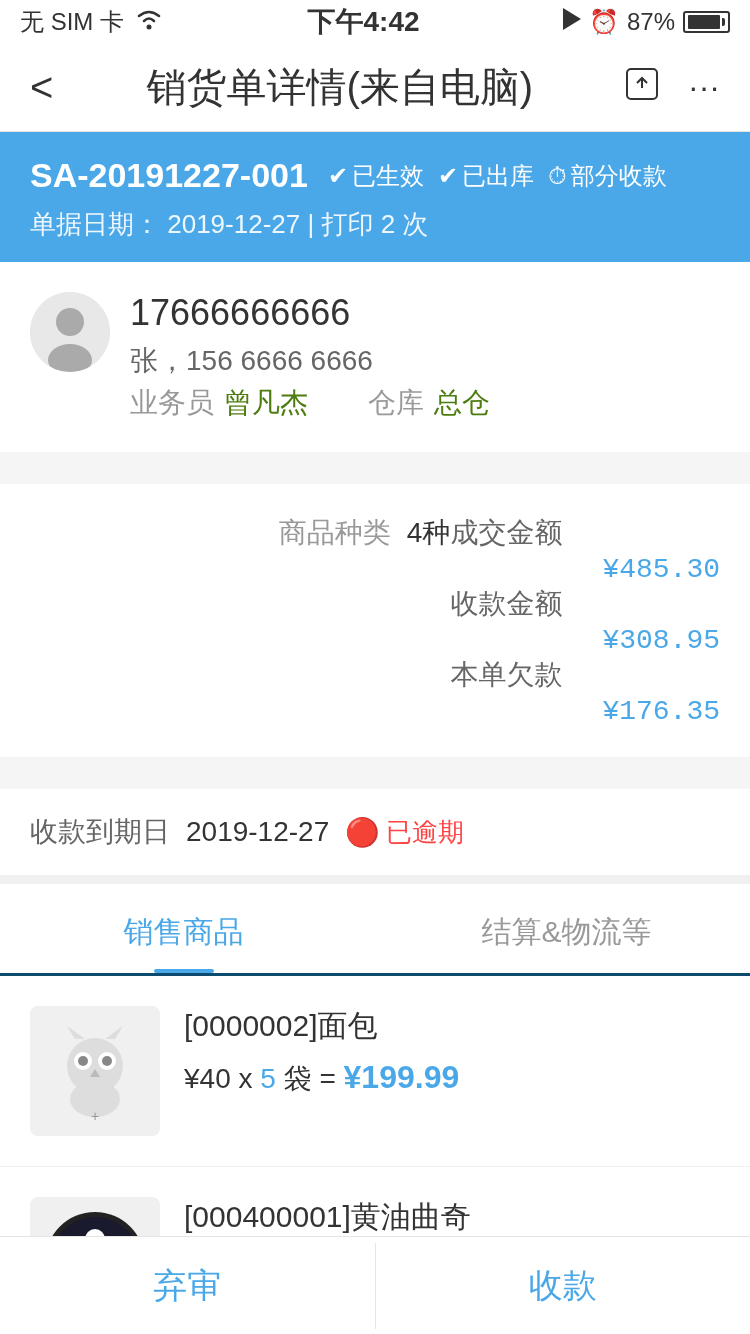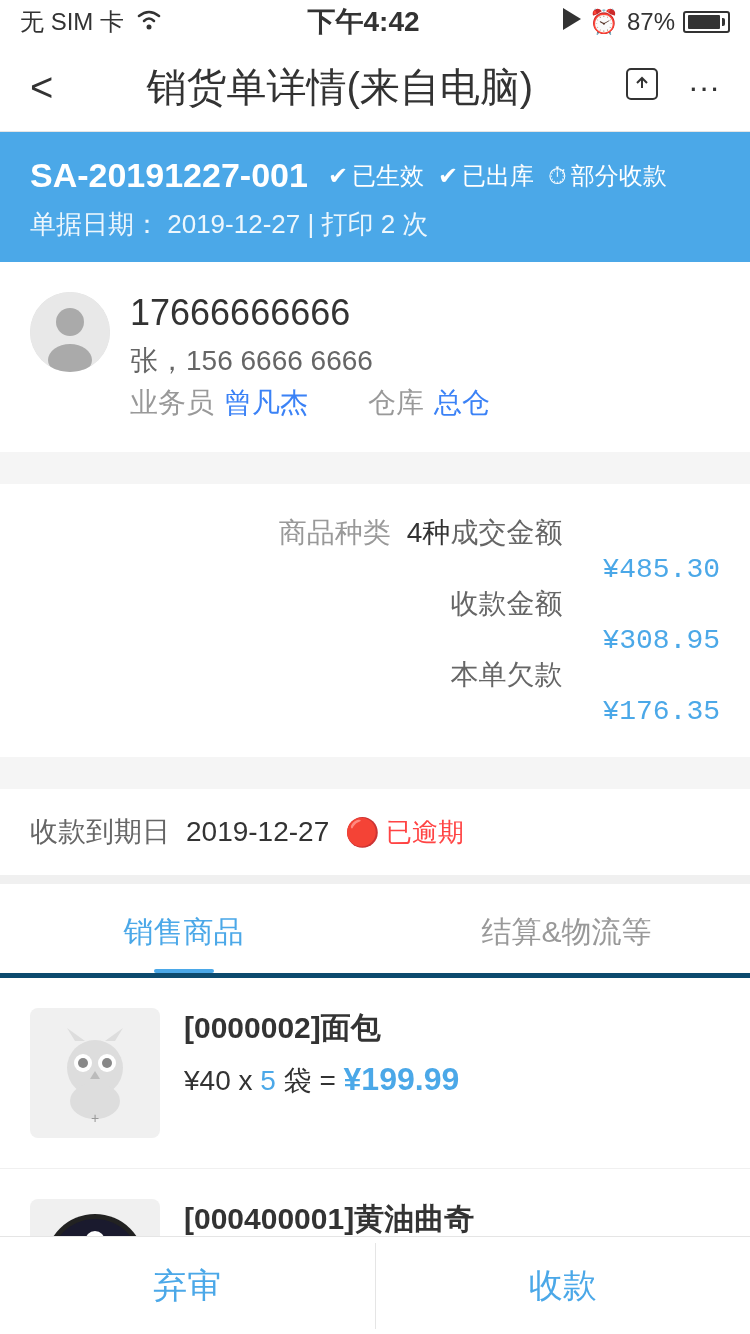--- a/index.html
+++ b/index.html
@@ -93,21 +93,21 @@
       font-size: 40px;
       color: #888;
       overflow: hidden;
     }
     .customer-info { flex: 1; }
     .customer-name { font-size: 36px; font-weight: 500; color: #333; margin-bottom: 8px; }
     .customer-phone { font-size: 28px; color: #666; margin-bottom: 4px; }
     .customer-detail { display: flex; gap: 60px; font-size: 28px; color: #666; }
     .detail-item { display: flex; gap: 10px; }
     .detail-label { color: #999; }
-    .detail-value { color: #3b82f6; }
+    .detail-value { color: #4d7c0f; }
 
     
     .stats-section {
       background: #fff;
       padding: 30px;
       margin-bottom: 16px;
     }
     .stats-row {
       display: flex;
       justify-content: flex-end;
@@ -143,21 +143,21 @@
     .overdue-text { color: #ff4444; font-size: 26px; }
 
     
     .tabs-section {
       background: #fff;
       margin-top: 0;
       border-top: 8px solid #f0f0f0;
     }
     .tabs-bar {
       display: flex;
-      border-bottom: 5px solid #0c4a6e;
+      border-bottom: 3px solid #0c4a6e;
       gap: 16px;
     }
     .tab-item {
       flex: 1;
       text-align: center;
       padding: 28px 0 20px;
       font-size: 30px;
       cursor: pointer;
       position: relative;
     }
@@ -189,21 +189,21 @@
     .product-thumb {
       width: 130px; height: 130px;
       background: #f0f0f0;
       border-radius: 8px;
       flex-shrink: 0;
       display: flex; align-items: center; justify-content: center;
       overflow: hidden;
       position: relative;
     }
     .product-info { flex: 1; }
-    .product-name { font-size: 30px; color: #333; margin-bottom: 12px; font-weight: bold; }
+    .product-name { font-size: 30px; color: #333; margin-bottom: 12px; }
     .product-tag {
       display: inline-block;
       background: #f0f0f0;
       color: #666;
       font-size: 22px;
       padding: 4px 14px;
       border-radius: 4px;
       margin-bottom: 14px;
     }
     .product-price-row { font-size: 28px; color: #333; }

